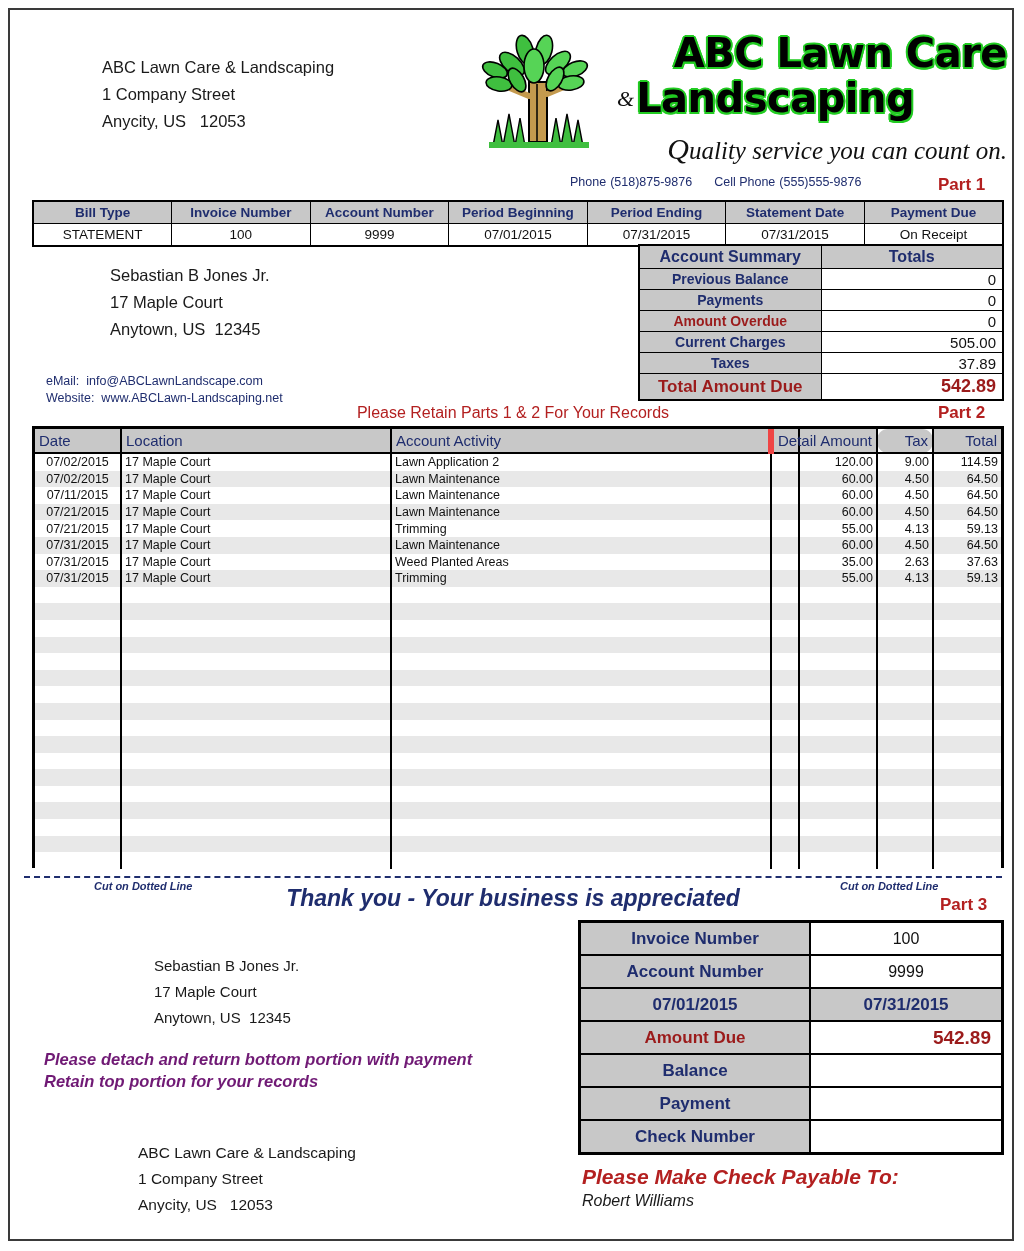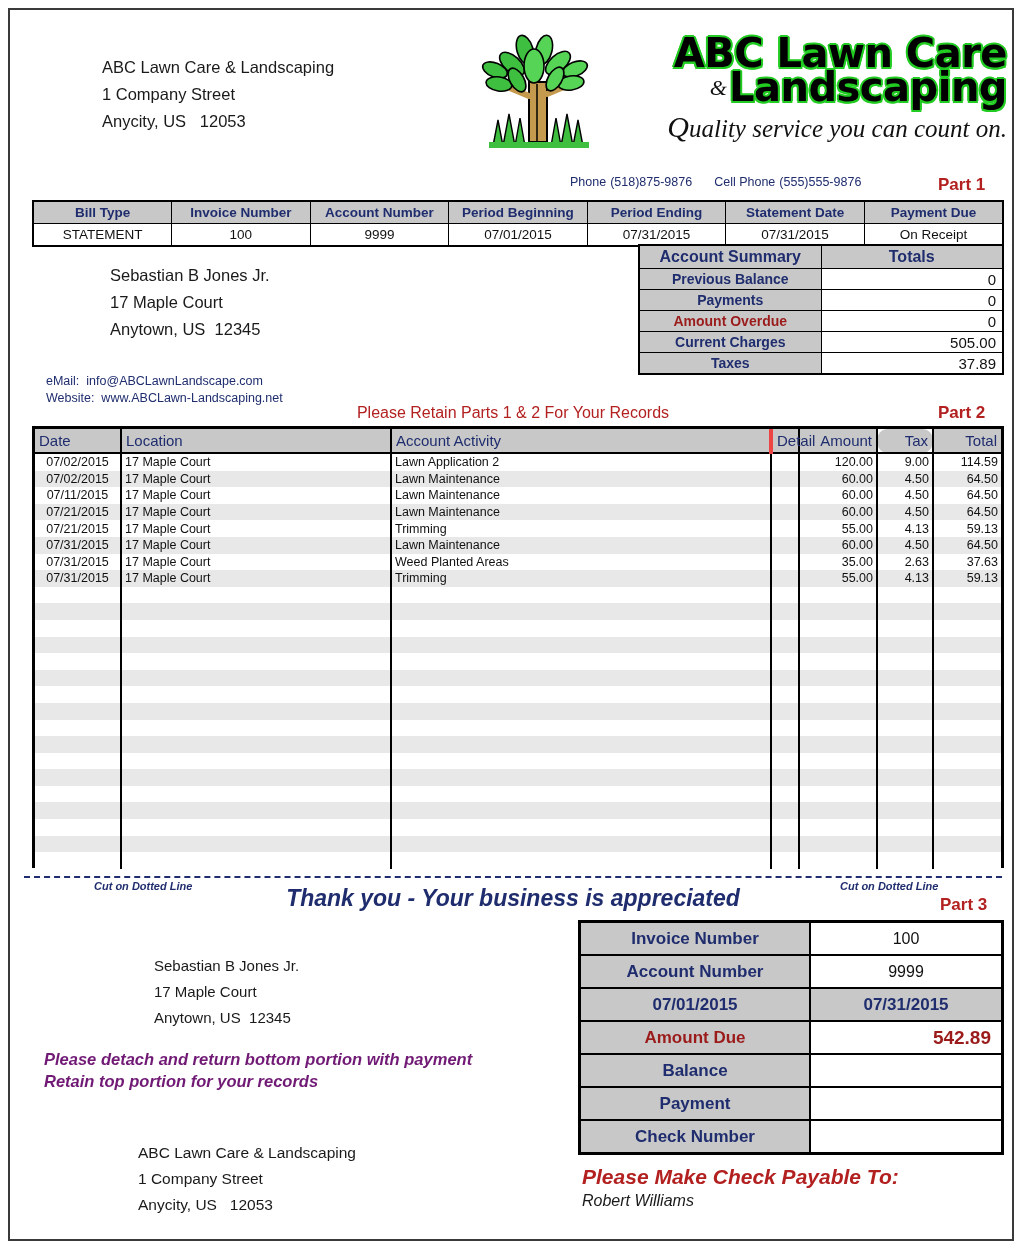--- a/index.html
+++ b/index.html
@@ -68,22 +68,21 @@
     text-shadow:
       -1.5px -1.5px 0 #22cc22, 1.5px -1.5px 0 #22cc22,
       -1.5px 1.5px 0 #22cc22, 1.5px 1.5px 0 #22cc22,
       0 -2px 0 #22cc22, 0 2px 0 #22cc22,
       -2px 0 0 #22cc22, 2px 0 0 #22cc22;
     line-height: 42px;
     text-align: right;
     white-space: nowrap;
   }
   .logo-line2 {
-    line-height: 33px;
-    text-align: right;
+    line-height: 54px;
     white-space: nowrap;
     margin-top: -3px;
   }
   .amp {
     font-family: "Liberation Serif", serif;
     font-style: italic;
     font-size: 22px;
     color: #111;
     vertical-align: 6px;
     text-shadow: none;
@@ -290,21 +289,21 @@
   #activity-table tbody tr:nth-child(even) td { background: #e8e8e8; }
   #activity-table tbody tr:nth-child(odd) td { background: #ffffff; }
   #activity-table td.date { text-align: center; border-right: 2px solid #000; }
   #activity-table td.loc { text-align: left; border-right: 2px solid #000; }
   #activity-table td.act { text-align: left; border-right: 2px solid #000; }
   #activity-table td.det { text-align: center; border-right: 2px solid #000; }
   #activity-table td.num { text-align: right; border-right: 2px solid #000; }
   #activity-table td.last { text-align: right; border-right: 0; }
   #activity-table th.date { border-right: 2px solid #000; }
   #activity-table th.loc  { border-right: 2px solid #000; }
-  #activity-table th.act  { border-right: 4px solid #ef4444; }
+  #activity-table th.act  { border-right: 6px solid #ef4444; }
   #activity-table th.det  { border-right: 2px solid #000; }
   #activity-table th.amt  { border-right: 2px solid #000; }
   #activity-table th.tax  { border-right: 2px solid #000; border-radius: 11px; }
 
   .col-date { width: 86px; }
   .col-loc  { width: 270px; }
   .col-act  { width: 380px; }
   .col-det  { width: 28px; }
   .col-amt  { width: 78px; }
   .col-tax  { width: 56px; }
@@ -542,20 +541,24 @@
         <td class="lab red">Amount Overdue</td>
         <td class="val">0</td>
       </tr>
       <tr>
         <td class="lab">Current Charges</td>
         <td class="val">505.00</td>
       </tr>
       <tr>
         <td class="lab">Taxes</td>
         <td class="val">37.89</td>
+      </tr>
+      <tr>
+        <td class="tot-lab">Total Amount Due</td>
+        <td class="tot-val">542.89</td>
       </tr>
     </tbody>
   </table>
 
   <div id="retain-notice">Please Retain Parts 1 &amp; 2 For Your Records</div>
 
   <div id="activity-wrap">
     <table id="activity-table">
       <colgroup>
         <col class="col-date">

